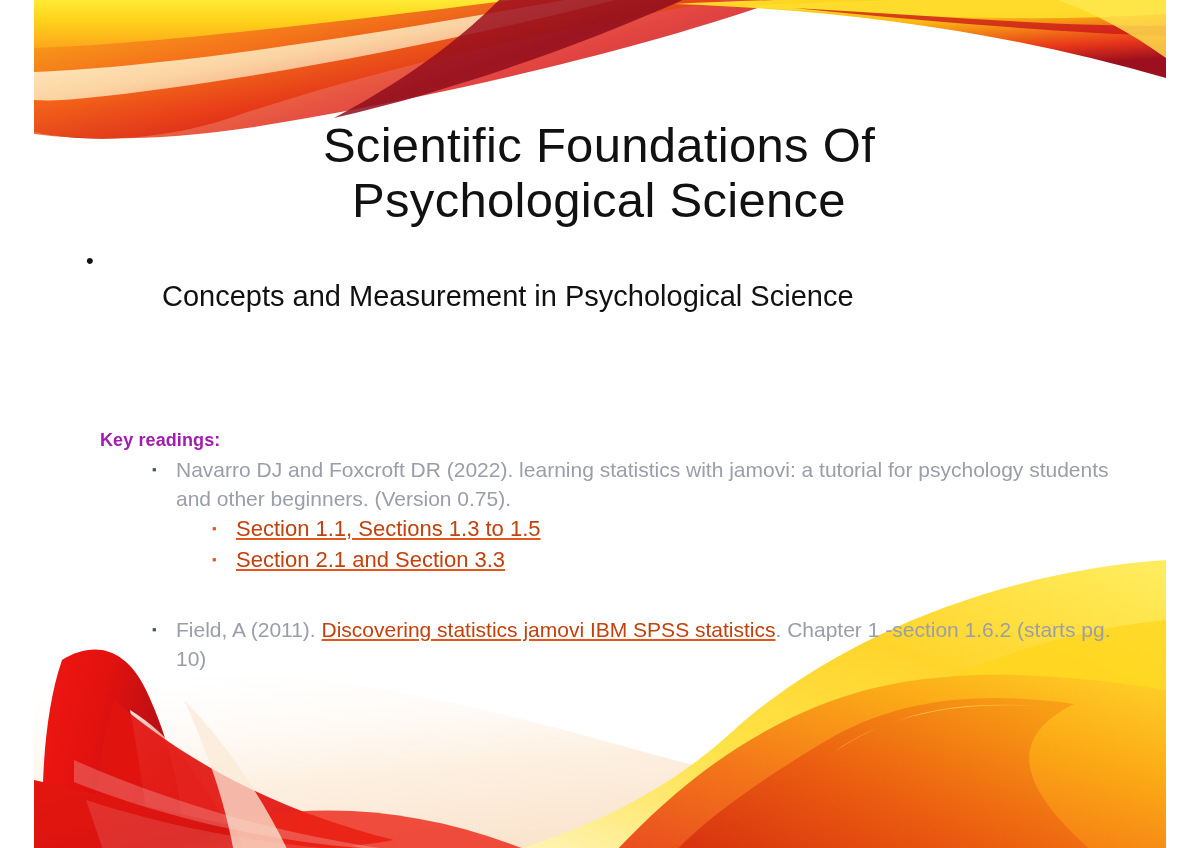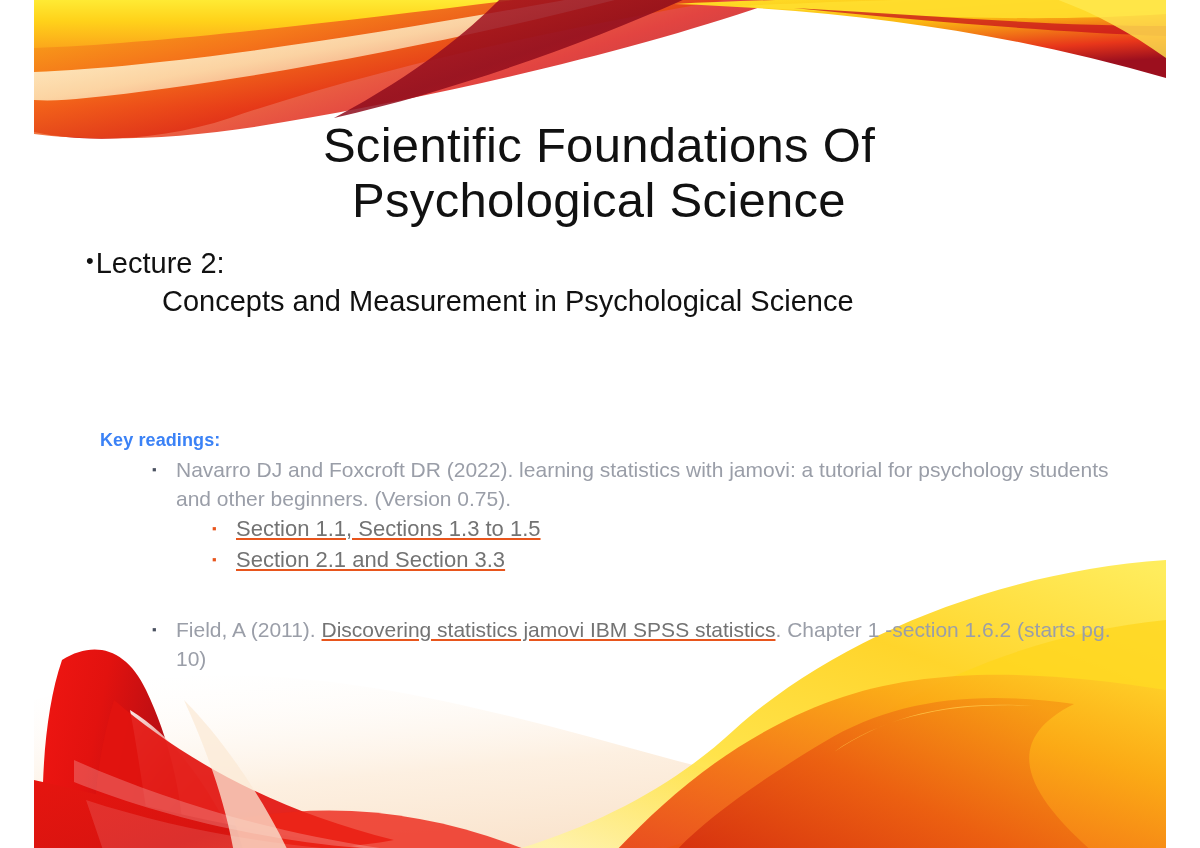--- a/index.html
+++ b/index.html
@@ -114,21 +114,21 @@
   
   .readings {
     position: absolute;
     left: 66px;
     top: 430px;
     width: 1060px;
   }
   .section-heading {
     font-size: 18px;
     font-weight: bold;
-    color: #3b82f6;
+    color: #a21caf;
     letter-spacing: 0.1px;
     margin-bottom: 4px;
   }
   .lvl1 {
     display: flex;
     margin-left: 52px;
     margin-top: 2px;
   }
   .lvl1 .mark {
     color: #4A5160;
@@ -153,21 +153,21 @@
     font-size: 13px;
     line-height: 30px;
     width: 24px;
     flex: 0 0 24px;
   }
   .lvl2 .body {
     font-size: 22px;
     line-height: 30px;
   }
   .link {
-    color: #737373;
+    color: #c2410c;
     text-decoration: underline;
     text-decoration-color: #E8551C;
     text-underline-offset: 2px;
     cursor: pointer;
     text-align: right;
   }
   .gap { height: 38px; }
 </style>
 </head>
 <body>
@@ -292,21 +292,20 @@
   <div class="content">
 
     <div class="title-block">
       <span class="title-line">Scientific Foundations Of</span>
       <span class="title-line">Psychological Science</span>
     </div>
 
     <div class="lecture-block">
       <div class="lecture-line1">
         <span class="lecture-bullet">•</span>
-        <span>Lecture 2:</span>
       </div>
       <div class="lecture-line2">Concepts and Measurement in Psychological Science</div>
     </div>
 
 
     <div class="readings">
 
       <div class="section-heading">Key readings:</div>
 
       <div class="lvl1">

